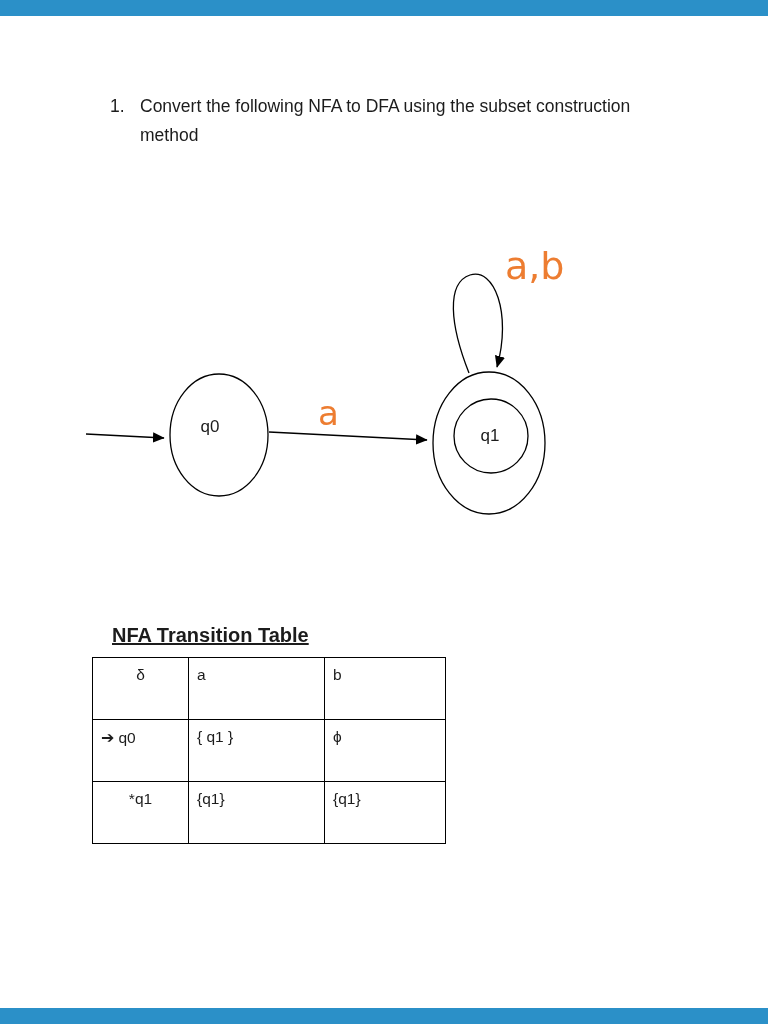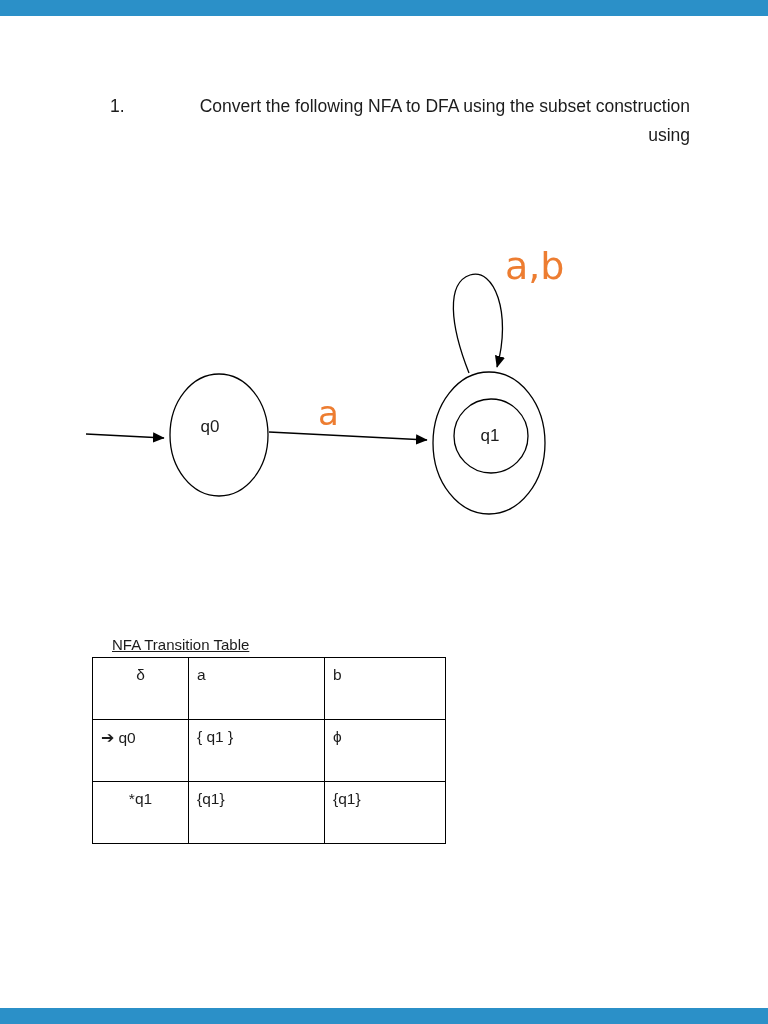--- a/index.html
+++ b/index.html
@@ -22,42 +22,42 @@
   }
   .bar.top{top:0;}
   .bar.bottom{bottom:0;}
 
   .question{
     position:absolute;left:110px;top:92px;width:580px;
     font-size:17.5px;line-height:29px;display:flex;
   }
   .q-num{width:30px;flex:0 0 30px;}
   .q-text{flex:1;}
-  .q-text span{display:block;text-align:right;}
+  .q-text span{display:block;}
 
   .diagram-wrap{
     position:absolute;left:0;top:225px;width:768px;height:320px;
   }
   .state-label{
     font-size:17px;fill:var(--ink);
     font-family:"Liberation Sans","DejaVu Sans",sans-serif;
   }
   .edge-label{
     font-size:34px;fill:var(--accent-orange);
     font-family:"DejaVu Sans",sans-serif;
   }
   .loop-label{
     font-size:38px;fill:var(--accent-orange);
     font-family:"DejaVu Sans",sans-serif;
   }
   .shape{fill:none;stroke:#000;stroke-width:1.3px;}
 
   .table-title{
     position:absolute;left:112px;top:624px;
-    font-size:15px;font-weight:normal;text-decoration:underline;margin-top:12px;
+    font-size:20px;font-weight:bold;text-decoration:underline;
   }
   table.nfa{
     position:absolute;left:92px;top:657px;
     border-collapse:collapse;table-layout:fixed;
   }
   table.nfa td{
     border:1px solid #000;
     vertical-align:top;
     font-size:15.5px;
     padding:8px 8px;
@@ -74,21 +74,21 @@
 </style>
 </head>
 <body>
 
 <div class="bar top"></div>
 
 <div class="question">
   <span class="q-num">1.</span>
   <span class="q-text">
     <span>Convert the following NFA to DFA using the subset construction</span>
-    <span>using</span>
+    <span>method</span>
   </span>
 </div>
 
 <div class="diagram-wrap">
   <svg width="768" height="320" viewBox="0 0 768 320">
     <defs>
       <marker id="arrowhead" markerWidth="11" markerHeight="9" refX="8.5" refY="4" orient="auto">
         <path d="M0,0 L9,4 L0,8 z" fill="#000"></path>
       </marker>
     </defs>

